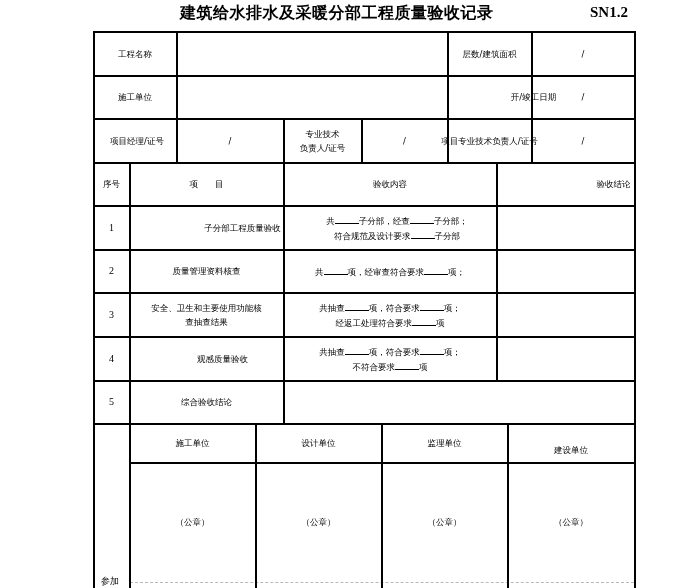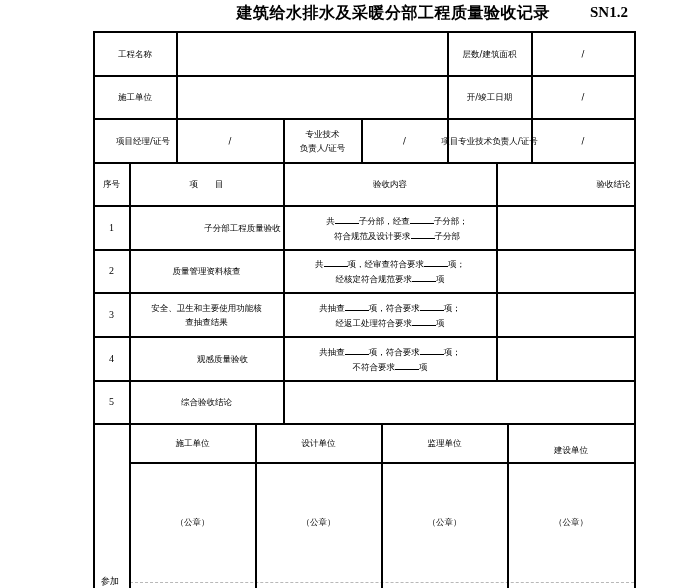--- a/index.html
+++ b/index.html
@@ -1,18 +1,18 @@
 <!DOCTYPE html>
 <html><head>
 <meta charset="utf-8">
 <style>
   html, body { margin:0; padding:0; background:#ffffff; }
   body { width:687px; height:588px; position:relative; overflow:hidden;
          font-family: "DejaVu Sans", "Liberation Sans", sans-serif; color:#000; }
-  .title { position:absolute; left:180px; top:3px; width:370px; text-align:right;
+  .title { position:absolute; left:180px; top:3px; width:370px; text-align:left;
            font-family: Liberation Serif, serif; font-weight:bold; font-size:16px; letter-spacing:0.5px; }
   .code { position:absolute; left:590px; top:4px; font-family: "Liberation Serif", "DejaVu Serif", serif;
           font-weight:bold; font-size:15px; }
   .ln { position:absolute; background:#000; }
   .h { height:1.5px; }
   .v { width:1.5px; }
   .dash { position:absolute; height:0; border-top:1px dashed #b8b8b8; }
   .cell { position:absolute; display:flex; align-items:center; justify-content:center;
           text-align:center; font-size:8.5px; line-height:14px; white-space:nowrap; }
   .num { font-family: "Liberation Serif", "DejaVu Serif", serif; font-size:10px; }
@@ -59,24 +59,24 @@
 <div class="ln v" style="left:381px; top:423px; height:165px;"></div>
 <div class="ln v" style="left:507px; top:423px; height:165px;"></div>
 
 <div class="cell" style="left:94px; top:32px; width:82px; height:43px;">工程名称</div>
 <div class="cell" style="left:177px; top:32px; width:270px; height:43px;"></div>
 <div class="cell" style="left:448px; top:32px; width:83px; height:43px;">层数/建筑面积</div>
 <div class="cell" style="left:532px; top:32px; width:102px; height:43px;">/</div>
 
 <div class="cell" style="left:94px; top:76px; width:82px; height:42px;">施工单位</div>
 <div class="cell" style="left:177px; top:76px; width:270px; height:42px;"></div>
-<div class="cell" style="left:448px; top:76px; width:83px; height:42px;">开/竣工日期</div>
+<div class="cell" style="left:448px; top:76px; width:83px; height:42px;padding-left:44px;">开/竣工日期</div>
 <div class="cell" style="left:532px; top:76px; width:102px; height:42px;">/</div>
 
-<div class="cell" style="left:94px; top:119px; width:98px; height:43px;">项目经理/证号</div>
+<div class="cell" style="left:88px; top:119px; width:98px; height:43px;">项目经理/证号</div>
 <div class="cell" style="left:177px; top:119px; width:106px; height:43px;">/</div>
 <div class="cell" style="left:284px; top:119px; width:77px; height:43px; flex-direction:column;">
   <span>专业技术</span>
   <span>负责人/证号</span>
 </div>
 <div class="cell" style="left:362px; top:119px; width:85px; height:43px;">/</div>
 <div class="cell" style="left:448px; top:119px; width:83px; height:43px; flex-direction:row;">
   <span>项目专业技术</span>
   <span>负责人/证号</span>
 </div>
@@ -92,21 +92,20 @@
 <div class="cell" style="left:284px; top:206px; width:212px; height:43px; flex-direction:column;padding-left:7px;">
   <div><span>共</span><span class="u"></span><span>子分部，经查</span><span class="u"></span><span>子分部；</span></div>
   <div><span>符合规范及设计要求</span><span class="u"></span><span>子分部</span></div>
 </div>
 <div class="cell" style="left:497px; top:206px; width:137px; height:43px;"></div>
 
 <div class="cell num" style="left:94px; top:250px; width:35px; height:42px;">2</div>
 <div class="cell" style="left:130px; top:250px; width:153px; height:42px;">质量管理资料核查</div>
 <div class="cell" style="left:284px; top:250px; width:212px; height:42px; flex-direction:column;">
   <div><span>共</span><span class="u"></span><span>项，经审查符合要求</span><span class="u"></span><span>项；</span></div>
-  <div><span>经核定符合规范要求</span><span class="u"></span><span>项</span></div>
 </div>
 <div class="cell" style="left:497px; top:250px; width:137px; height:42px;"></div>
 
 <div class="cell num" style="left:94px; top:293px; width:35px; height:43px;">3</div>
 <div class="cell" style="left:130px; top:293px; width:153px; height:43px; flex-direction:column;">
   <span>安全、卫生和主要使用功能核</span>
   <span>查抽查结果</span>
 </div>
 <div class="cell" style="left:284px; top:293px; width:212px; height:43px; flex-direction:column;">
   <div><span>共抽查</span><span class="u"></span><span>项，符合要求</span><span class="u"></span><span>项；</span></div>

